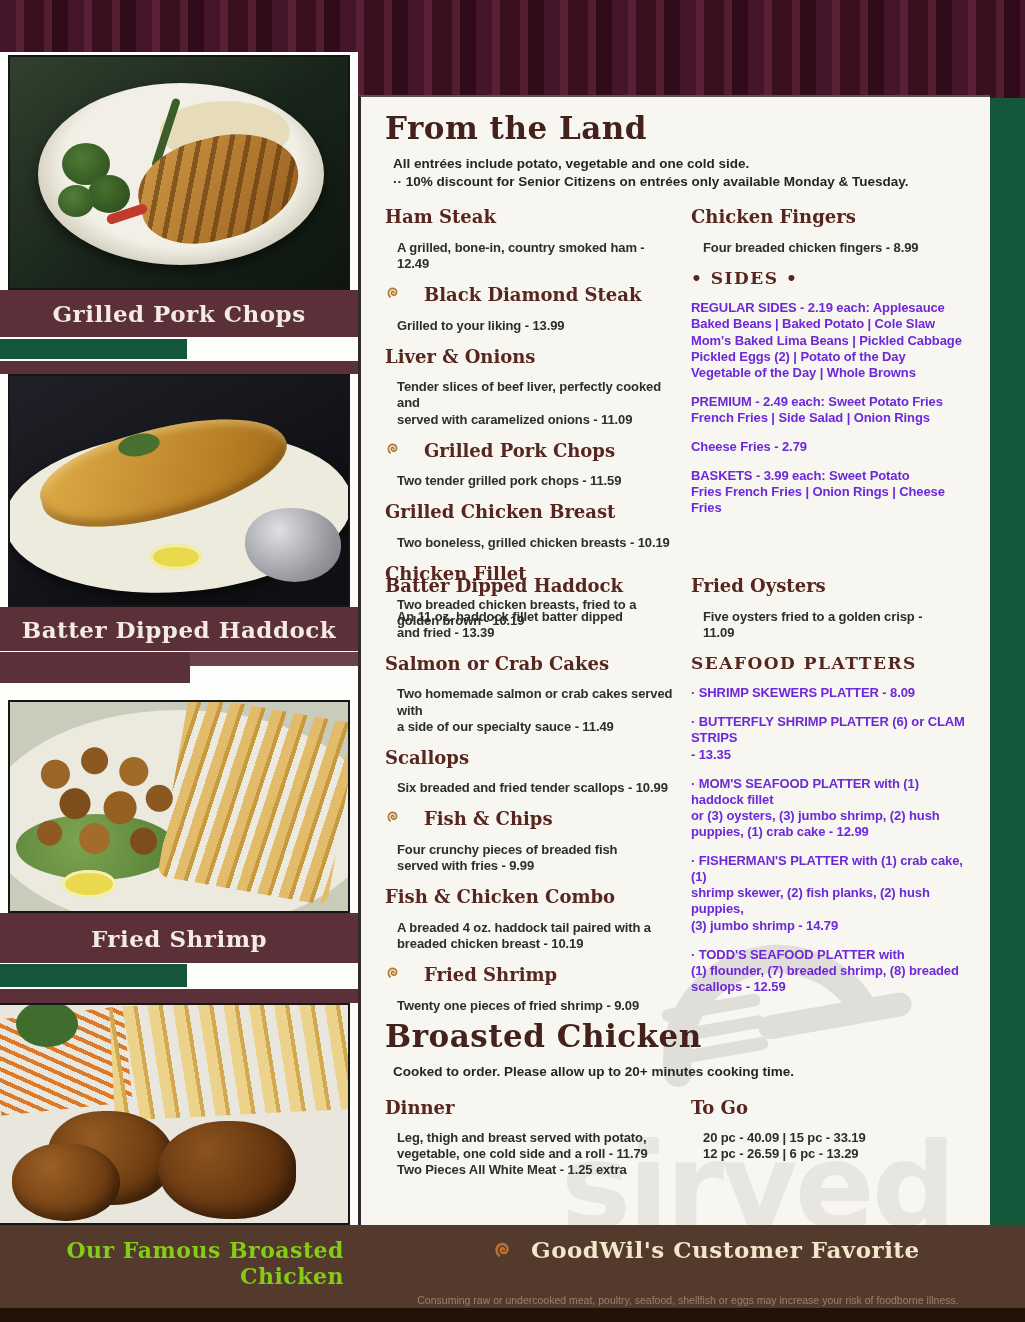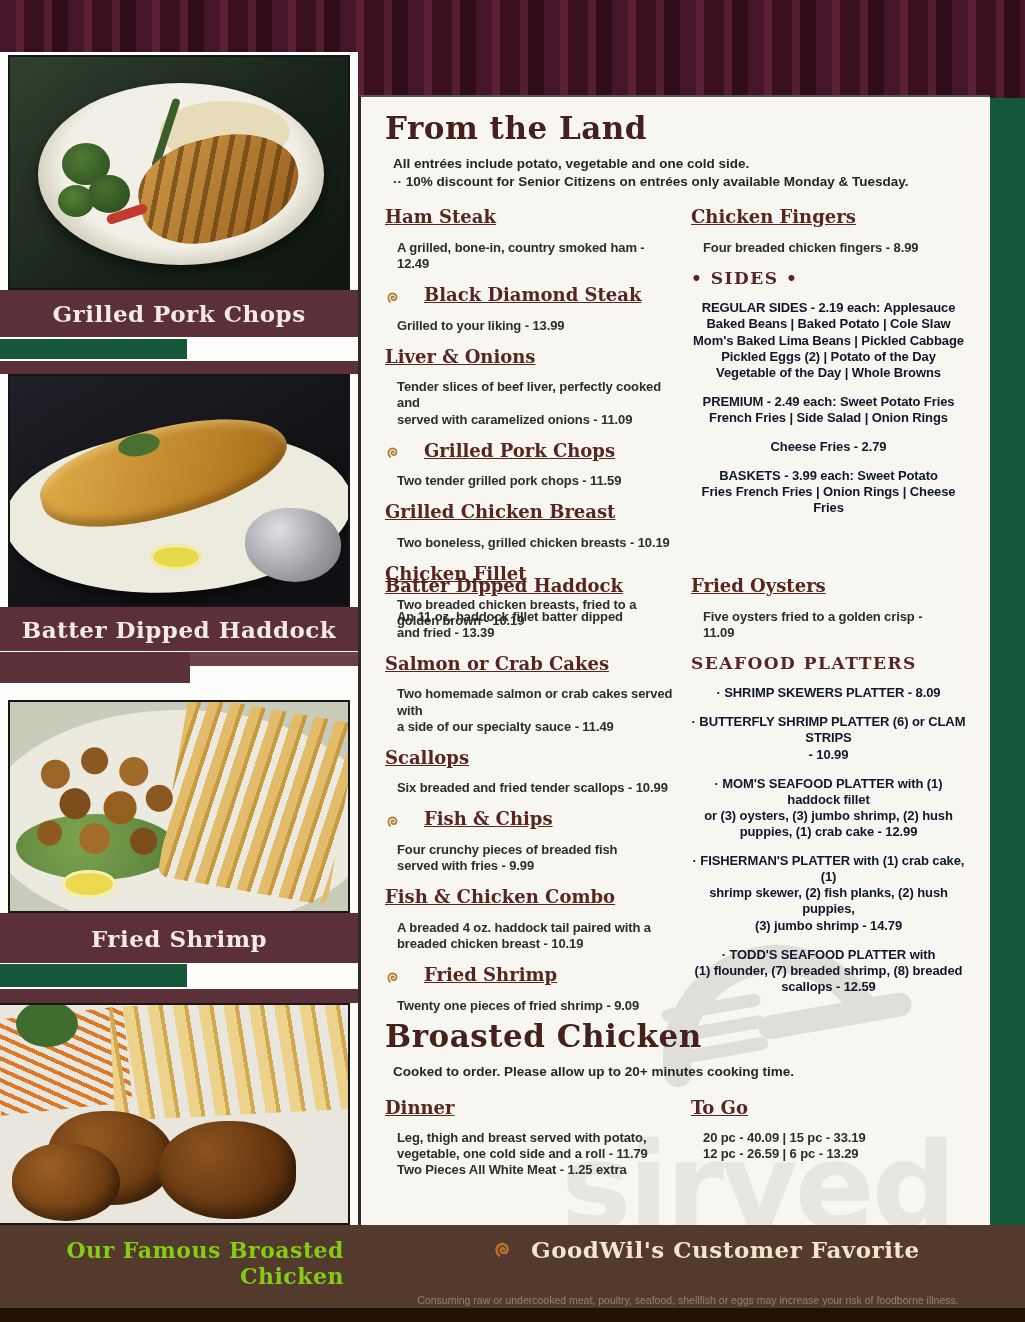--- a/index.html
+++ b/index.html
@@ -38,25 +38,25 @@
   .panel{position:absolute;left:358px;top:95px;width:632px;height:1130px;background:#f7f6f1;
     border-left:3px solid #33282b;border-top:2px solid #5a5354;box-sizing:border-box;z-index:2;overflow:hidden;}
   .sec{position:absolute;left:24px;right:24px;z-index:2;}
   #sec-land{top:14px;} #sec-sea{top:478px;} #sec-broast{top:922px;}
   .sec-title{font:700 31px/1.1 "DejaVu Serif",serif;color:#44221b;margin:0 0 10px;letter-spacing:.5px;}
   .note{font:700 13.5px/1.3 "Liberation Sans",sans-serif;color:#262626;margin:0 8px 16px;}
   .cols{display:flex;align-items:flex-start;}
   .col-l{width:306px;flex:none;}
   .col-r{flex:1;min-width:0;}
   .mi{margin-bottom:11px;}
-  .mi h3{font:700 18px/1.2 "DejaVu Serif",serif;color:#56261f;margin:0 0 4px;display:flex;align-items:flex-end;text-decoration:underline;}
+  .mi h3{font:700 18px/1.2 "DejaVu Serif",serif;color:#56261f;margin:0 0 4px;display:flex;align-items:flex-start;}
   .mi h3 .spiral{margin-right:22px;flex:none;display:inline-flex;}
   .mi p{font:700 13px/1.24 "Liberation Sans",sans-serif;color:#2d2d2d;margin:12px;white-space:pre-line;letter-spacing:-.1px;}
   .list-title{font:700 17px/1.2 "DejaVu Serif",serif;color:#56261f;letter-spacing:1.5px;margin:4px 0 12px;}
-  .plist{font:700 13px/1.24 "Liberation Sans",sans-serif;color:#0f172a;margin:0 0 13px;white-space:pre-line;letter-spacing:-.1px;text-align:center;}
+  .plist{font:700 13px/1.24 "Liberation Sans",sans-serif;color:#6d28d9;margin:0 0 13px;white-space:pre-line;letter-spacing:-.1px;}
 
   
   .wm-text{position:absolute;left:200px;top:1030px;font:700 118px/1 "DejaVu Sans",sans-serif;
     color:#e8e6e1;letter-spacing:-3px;z-index:1;}
   .wm-logo{position:absolute;left:272px;top:816px;z-index:1;opacity:.75;}
 
   
   .footer{position:absolute;left:0;top:1225px;width:1025px;height:97px;background:#533a2d;z-index:4;}
   .cap4{position:absolute;left:8px;top:12px;width:336px;text-align:right;
     font:700 22px "DejaVu Serif",serif;color:#84cc16;letter-spacing:.5px;}
@@ -291,21 +291,21 @@
           <div class="mi">
             <h3>
                 <span>Fried Oysters</span>
               </h3>
             <p>Five oysters fried to a golden crisp - 11.09</p>
           </div>
           <div>
             <div class="list-title">SEAFOOD PLATTERS</div>
             <p class="plist">· SHRIMP SKEWERS PLATTER - 8.09</p>
             <p class="plist">· BUTTERFLY SHRIMP PLATTER (6) or CLAM STRIPS
-- 10.99</p>
+- 13.35</p>
             <p class="plist">· MOM'S SEAFOOD PLATTER with (1) haddock fillet
 or (3) oysters, (3) jumbo shrimp, (2) hush
 puppies, (1) crab cake - 12.99</p>
             <p class="plist">· FISHERMAN'S PLATTER with (1) crab cake, (1)
 shrimp skewer, (2) fish planks, (2) hush puppies,
 (3) jumbo shrimp - 14.79</p>
             <p class="plist">· TODD'S SEAFOOD PLATTER with
 (1) flounder, (7) breaded shrimp, (8) breaded
 scallops - 12.59</p>
           </div>

